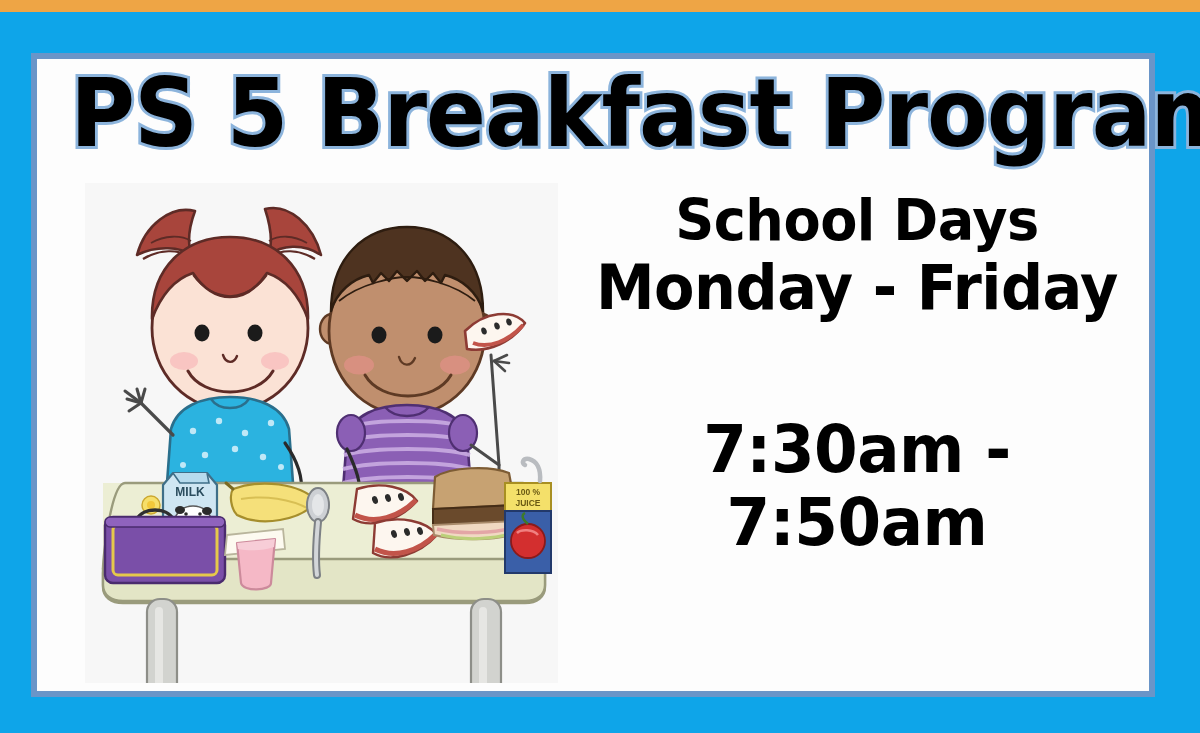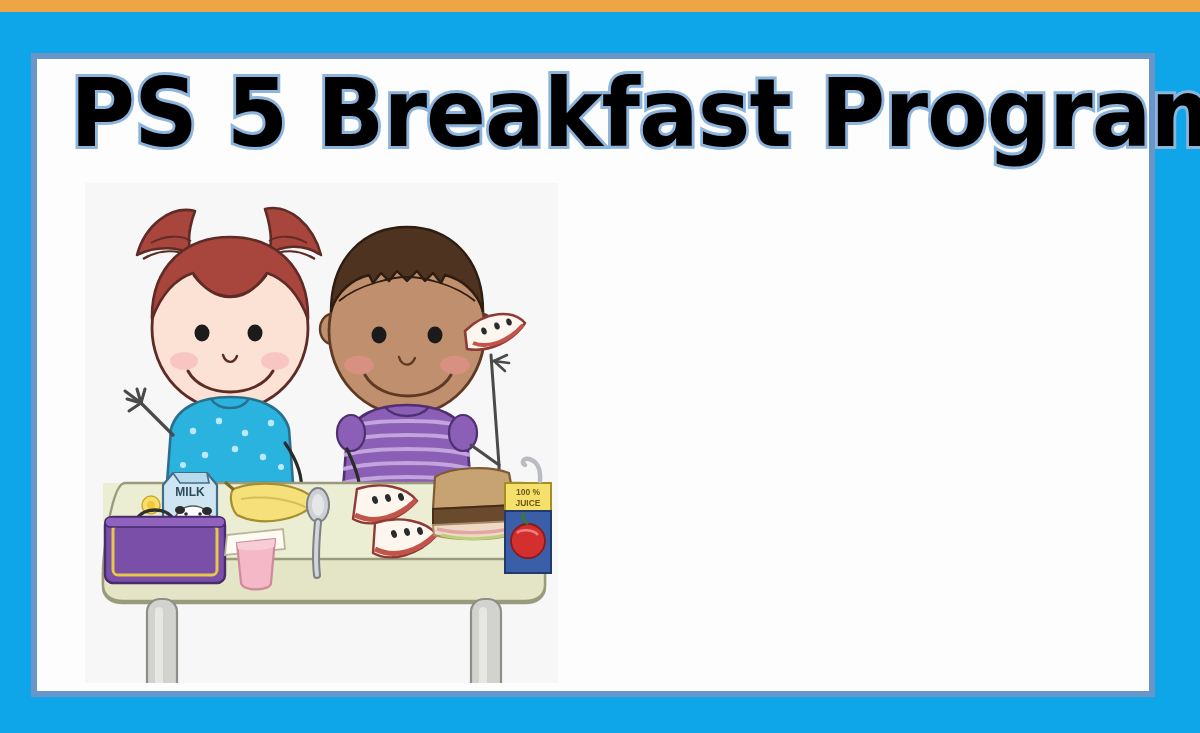--- a/index.html
+++ b/index.html
@@ -310,16 +310,21 @@
             <text x="443" y="323" font-family="Liberation Sans, sans-serif" font-size="8.5" font-weight="bold" fill="#6b5a14" text-anchor="middle">JUICE</text>
             <circle cx="443" cy="358" r="17" fill="#d32f2f" stroke="#8b1a1a" stroke-width="1.8"></circle>
             <path d="M443 341 C 437 336, 436 332, 440 330" fill="none" stroke="#3e7a28" stroke-width="2.4"></path>
             <path d="M432 350 C 436 346, 448 346, 453 352" fill="none" stroke="#f08080" stroke-width="2.6"></path>
 
             <path d="M455 298 C 456 286, 452 278, 444 276 C 438 275, 436 280, 440 282" fill="none" stroke="#b9bcc0" stroke-width="4.5" stroke-linecap="round"></path>
           </g>
         </svg>
       </div>
 
+      <div class="right-col">
+        <div class="line-school">School Days</div>
+        <div class="line-days">Monday - Friday</div>
+        <div class="line-time">7:30am - 7:50am</div>
+      </div>
 
     </div>
   </div>
 </div>
 
 </body></html>

